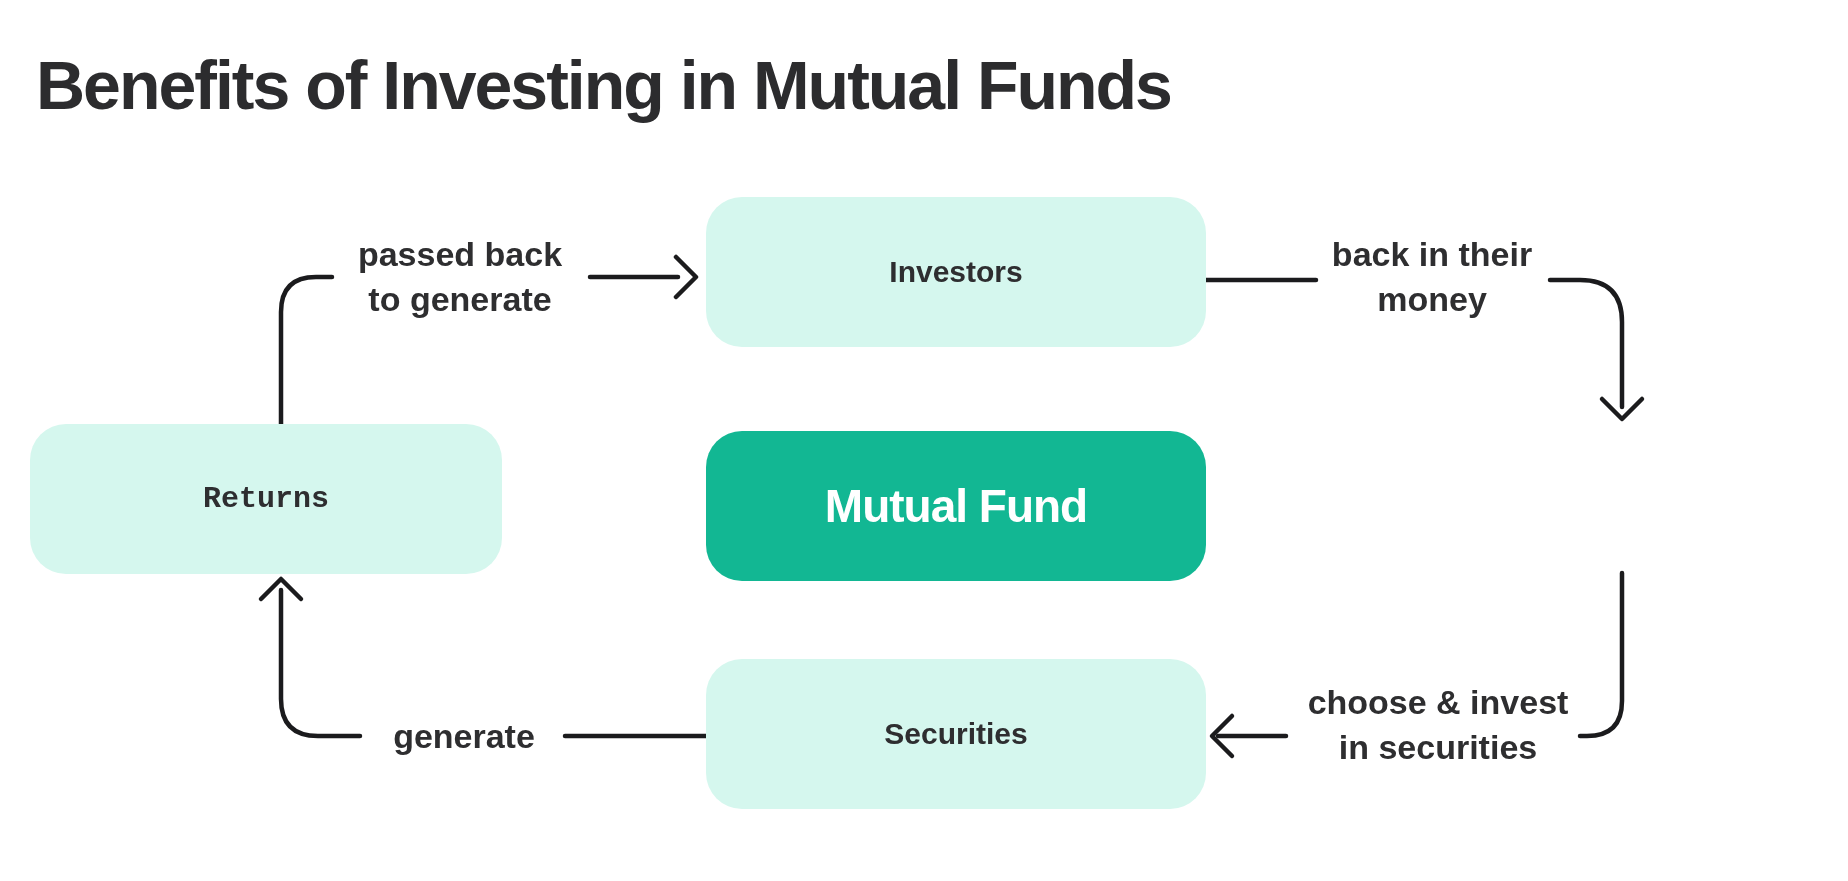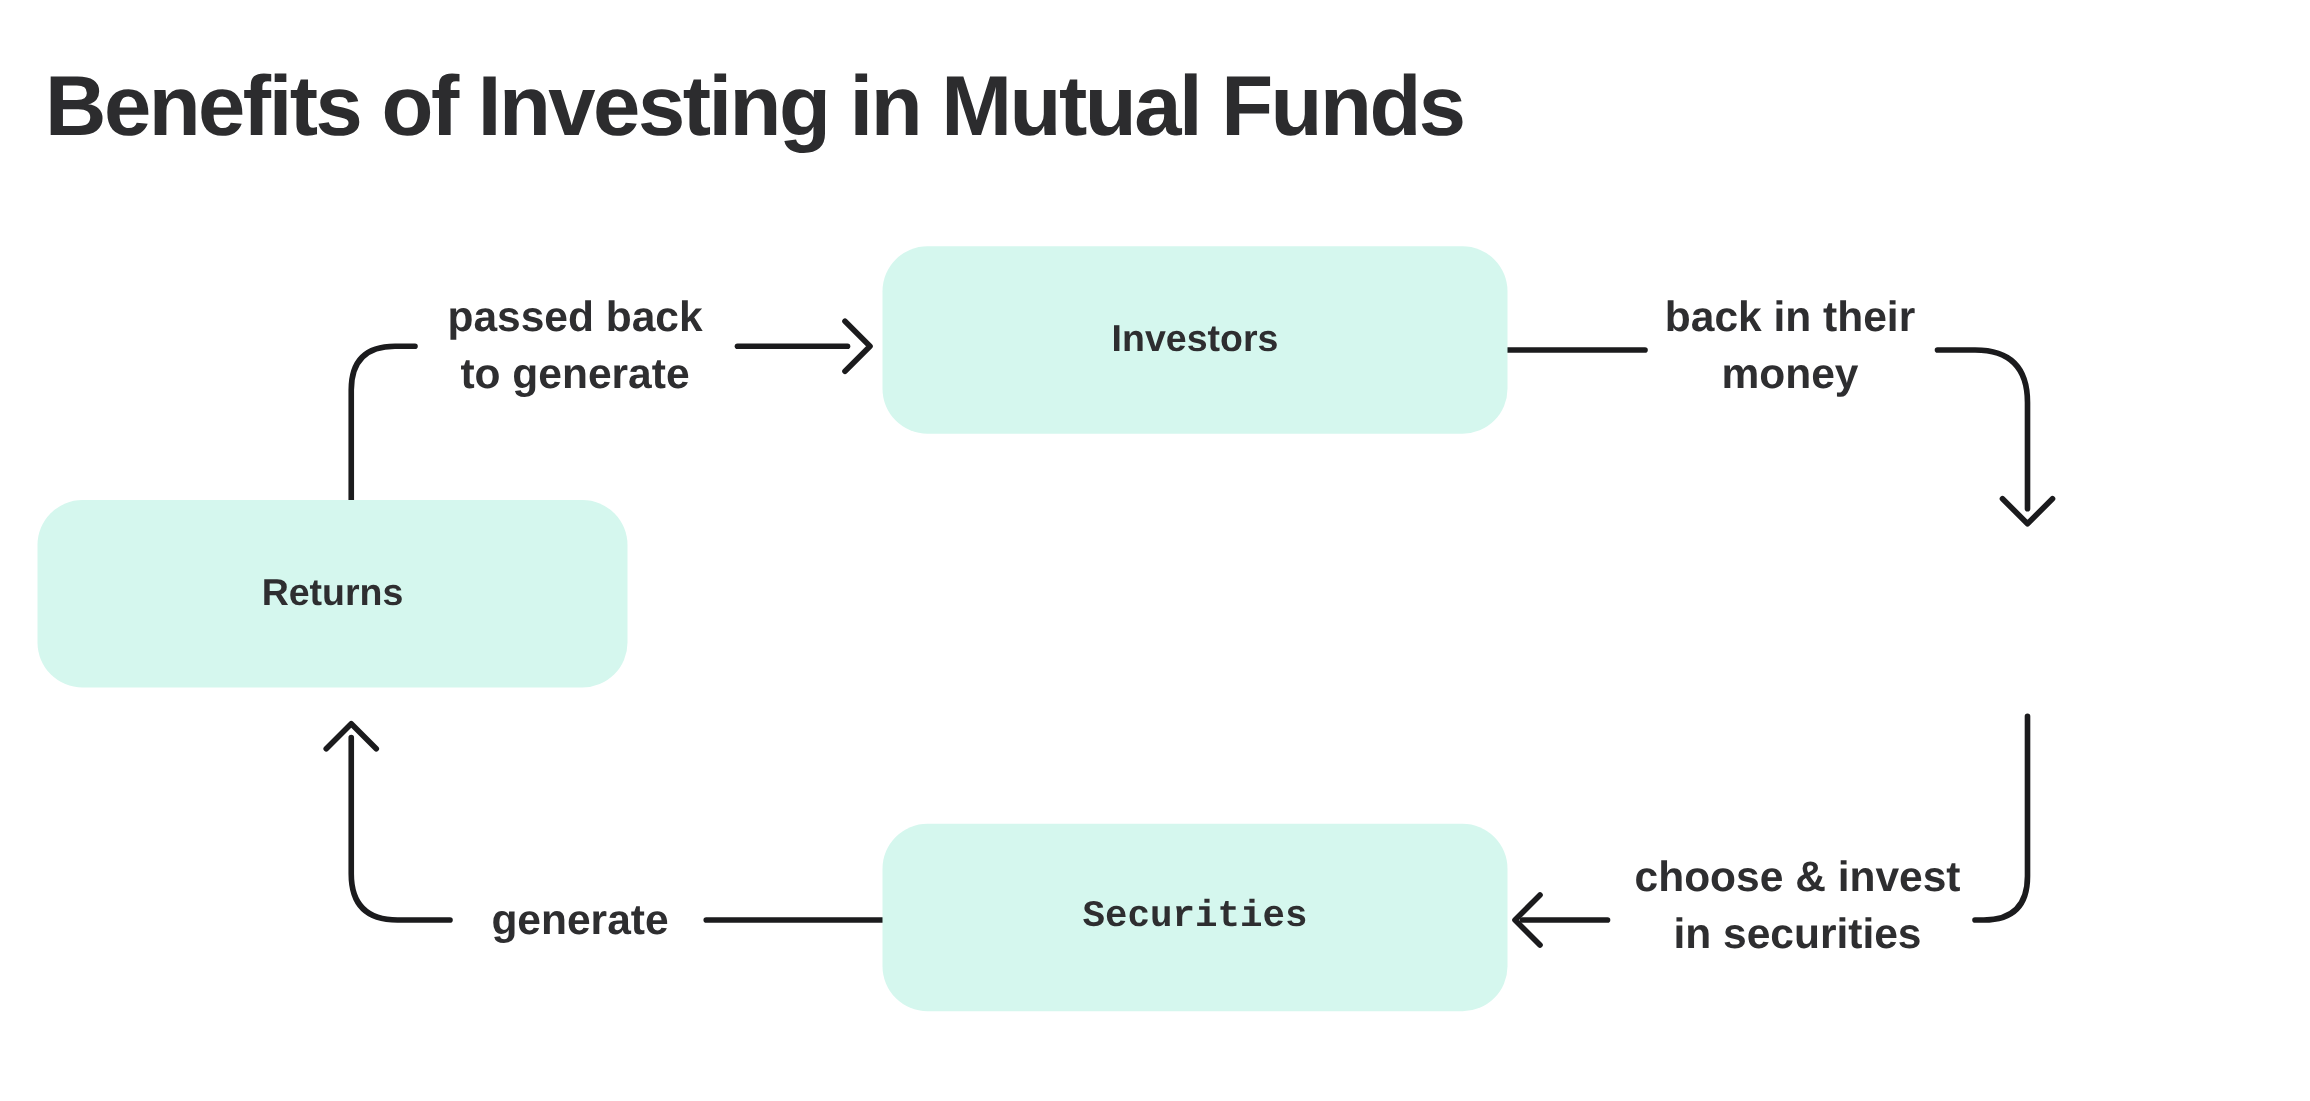--- a/index.html
+++ b/index.html
@@ -52,22 +52,22 @@
     justify-content: center;
     font-size: 30px;
     font-weight: 700;
     color: var(--text);
     text-align: center;
   }
   .node--investors   { left: 678px;  top: 197px; width: 500px; height: 150px; }
   .node--mutual-fund { left: 678px;  top: 431px; width: 500px; height: 150px;
                        background: var(--accent-fill); color: var(--accent-text);
                        font-size: 46px; letter-spacing: -1px; }
-  .node--securities  { left: 678px;  top: 659px; width: 500px; height: 150px; font-family: Liberation Mono, monospace; }
-  .node--returns     { left: 2px;    top: 400px; width: 472px; height: 150px; }
+  .node--securities  { left: 678px;  top: 659px; width: 500px; height: 150px; }
+  .node--returns     { left: 2px;    top: 424px; width: 472px; height: 150px; font-family: Liberation Mono, monospace; }
   .node--fund-manager{ left: 1345px; top: 424px; width: 496px; height: 150px; }
   .edge-label {
     position: absolute;
     font-size: 34px;
     font-weight: 700;
     color: var(--text);
     text-align: center;
     line-height: 45px;
     white-space: nowrap;
   }
@@ -108,20 +108,23 @@
       <path class="arrow" d="M 678 736 L 537 736"></path>
       <path class="arrow" d="M 332 736 L 290 736 Q 253 736 253 699 L 253 590"></path>
       <path class="arrow" d="M 233 599 L 253 579 L 273 599"></path>
     </g>
   </svg>
 
   <div class="node node--investors">
     <span>Investors</span>
   </div>
 
+  <div class="node node--mutual-fund">
+    <span>Mutual Fund</span>
+  </div>
 
 
   <div class="node node--securities">
     <span>Securities</span>
   </div>
 
   <div class="node node--returns">
     <span>Returns</span>
   </div>
 

